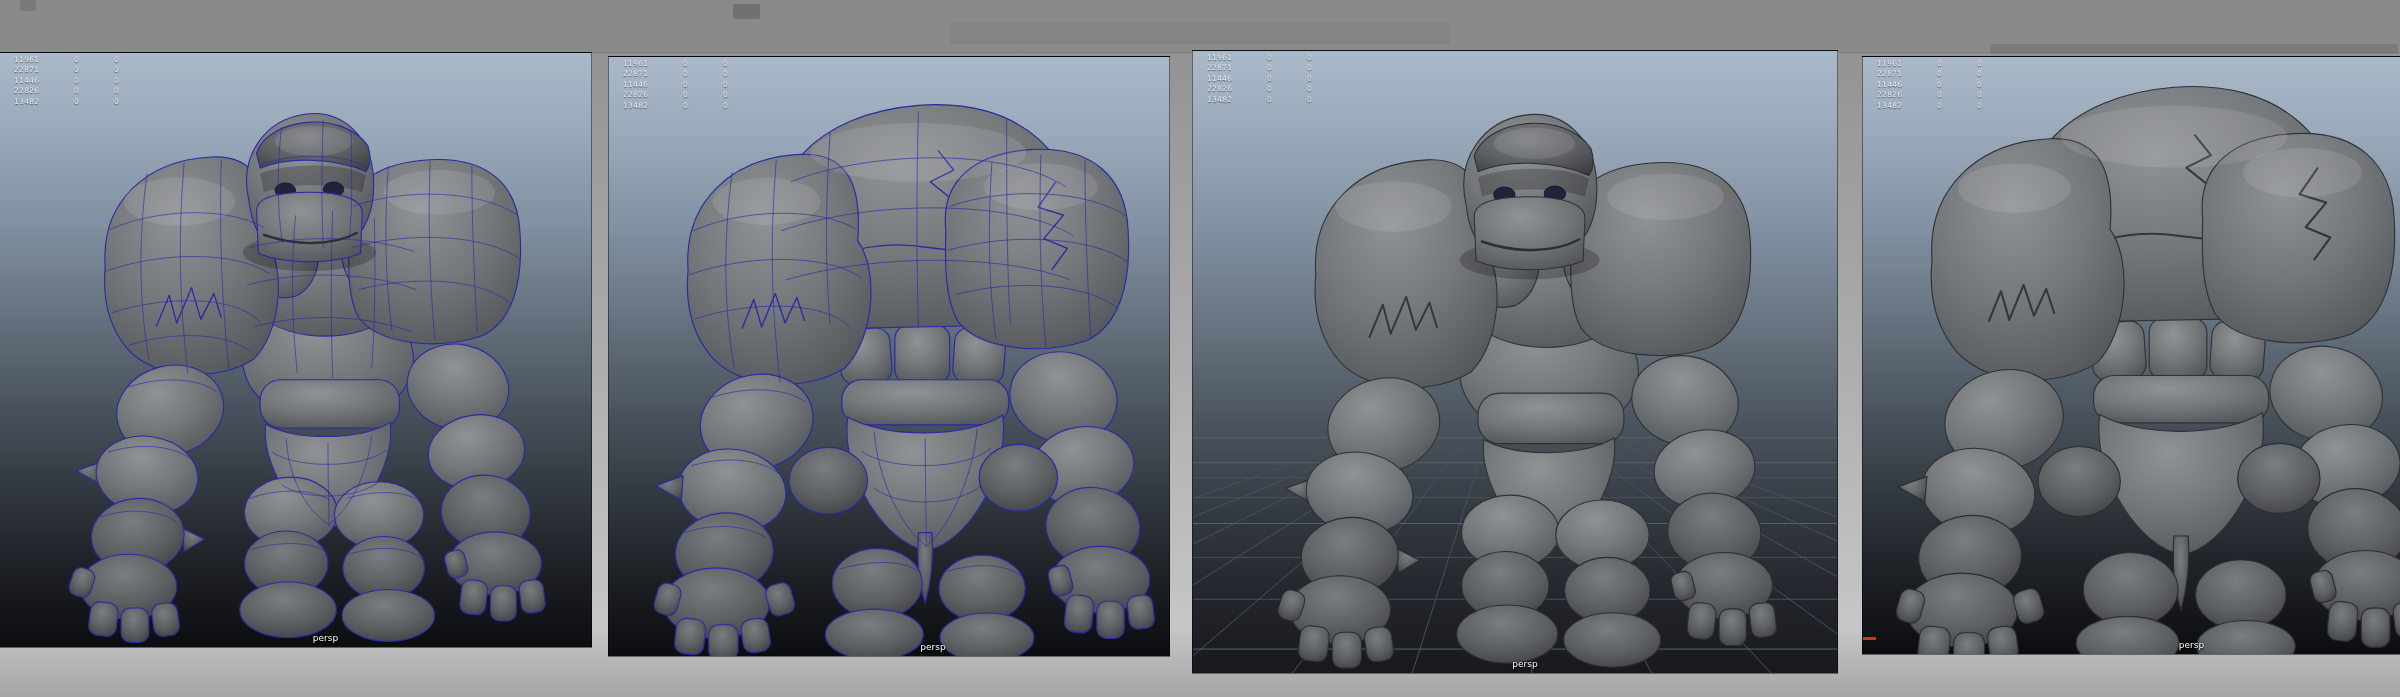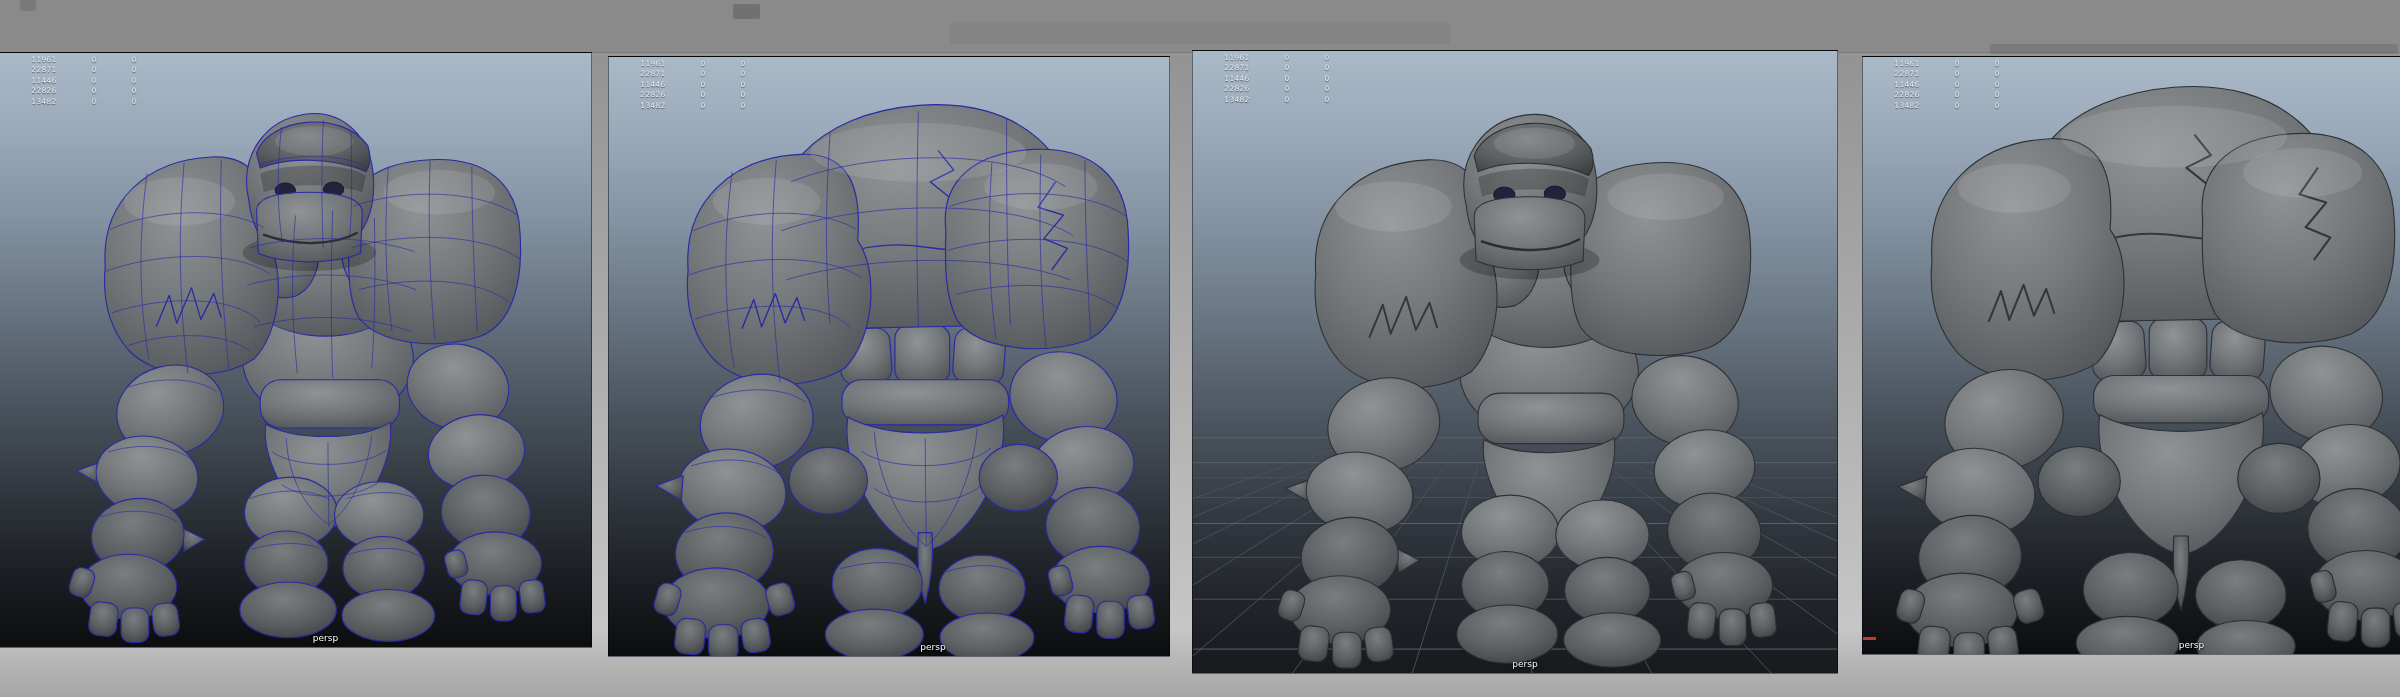--- a/index.html
+++ b/index.html
@@ -21,21 +21,21 @@
     background:linear-gradient(180deg,#a9b9c8 0%,#9babbb 12%,#8292a2 28%,#64707d 45%,#49525c 60%,#31373e 74%,#1b1e23 88%,#0c0d0f 100%);
   }
   .panel.p1{left:0;top:52px;width:592px;height:596px;border-left:none;}
   .panel.p2{left:608px;top:56px;width:562px;height:601px;}
   .panel.p3{left:1192px;top:50px;width:646px;height:624px;
     background:linear-gradient(180deg,#a9b9c8 0%,#9babbb 12%,#8292a2 28%,#66727f 45%,#4b545e 60%,#343a42 74%,#22252b 88%,#17191d 100%);}
   .panel.p4{left:1862px;top:56px;width:538px;height:599px;border-right:none;}
 
   .hud{position:absolute;left:14px;top:2px;color:var(--hud-text,#e9eef4);
     font-size:7.5px;line-height:10.4px;letter-spacing:.3px;text-shadow:0 1px 1px rgba(0,0,0,.55);}
-  .hud-row{display:flex;text-align:center;}
+  .hud-row{display:flex;}
   .hud-row span{display:block;}
   .hud-row span:nth-child(1){width:60px;}
   .hud-row span:nth-child(2){width:40px;}
   .hud-row span:nth-child(3){width:40px;}
 
   .cam-label{position:absolute;bottom:4px;left:50%;transform:translateX(-50%);
     color:#fff;font-size:9px;text-shadow:0 1px 2px #000,0 0 2px #000;white-space:nowrap;}
   .p1 .cam-label{left:calc(50% + 30px);}
   .p2 .cam-label{left:calc(50% + 44px);}
   .p3 .cam-label{left:calc(50% + 10px);}

